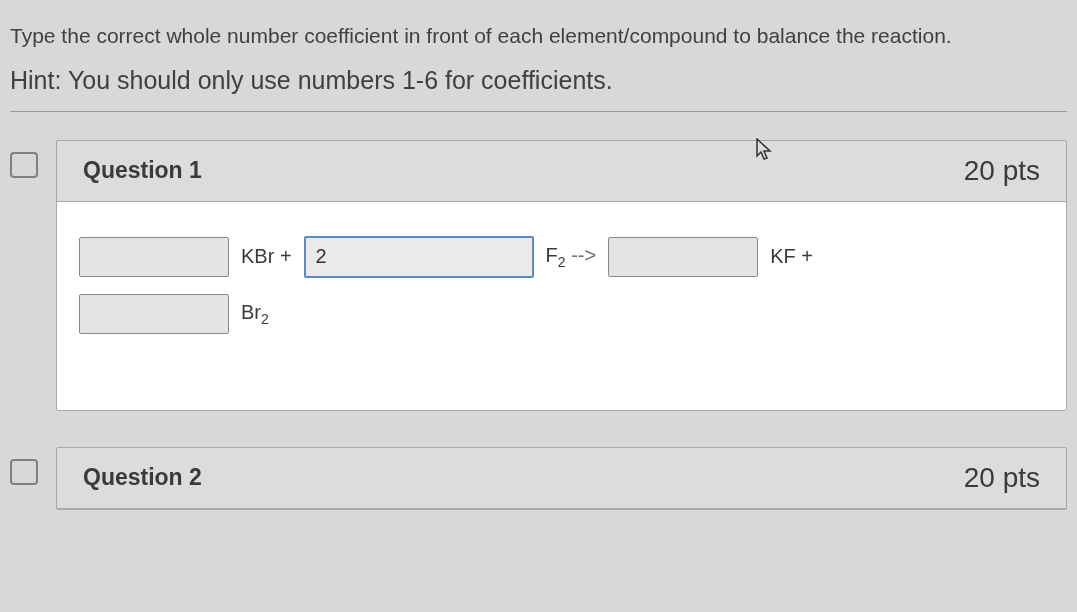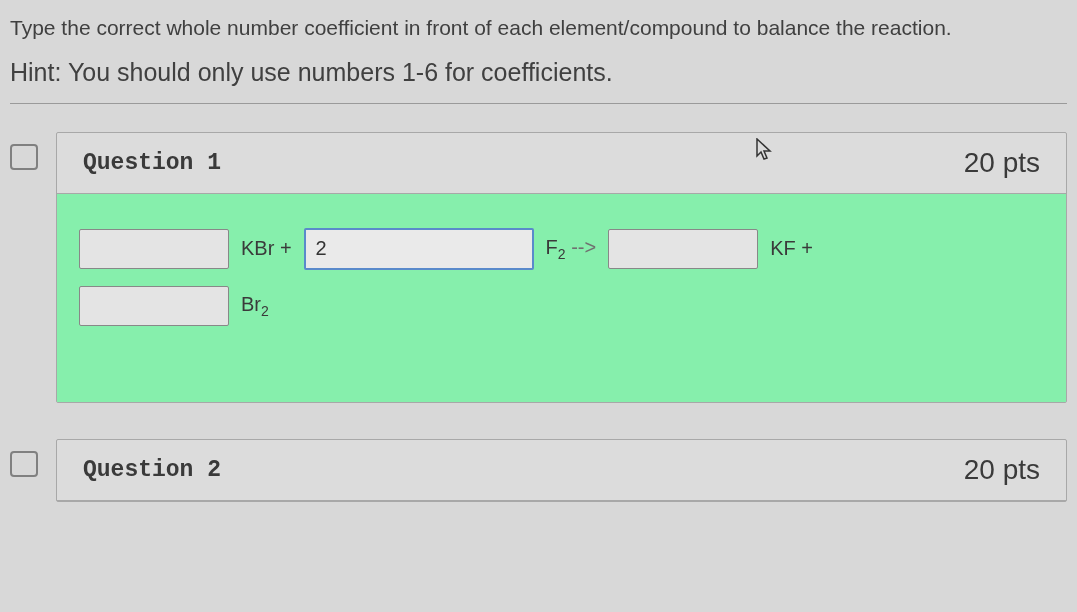--- a/index.html
+++ b/index.html
@@ -6,21 +6,21 @@
     body {
       font-family: -apple-system, BlinkMacSystemFont, "Segoe UI", Helvetica, Arial, sans-serif;
       background: #d8d8d8;
       color: #3a3a3a;
       width: 1077px;
       height: 612px;
       overflow: hidden;
       padding: 0;
     }
     .instructions {
-      padding: 12px 10px 0 10px;
+      padding: 20px 10px 0 10px;
       font-size: 21px;
       line-height: 1.5;
       color: #404040;
     }
     .hint {
       padding: 14px 10px 10px 10px;
       font-size: 25px;
       color: #404040;
     }
     .divider {
@@ -66,29 +66,28 @@
       display: flex;
       justify-content: space-between;
       align-items: center;
       padding: 14px 26px;
       border-bottom: 1px solid #a8a8a8;
     }
     .qtitle {
       font-size: 23px;
       font-weight: 600;
       color: #3a3a3a;
-      font-family: Liberation Mono, monospace;
     }
     .qpts {
       font-size: 28px;
       color: #3a3a3a;
     }
     .question-body {
       padding: 34px 22px 60px 22px;
-      background: #86efac;
+      background: #ffffff;
     }
     .equation-row {
       display: flex;
       align-items: center;
       gap: 8px;
       margin-bottom: 16px;
       flex-wrap: wrap;
     }
     .coef-input {
       width: 150px;

